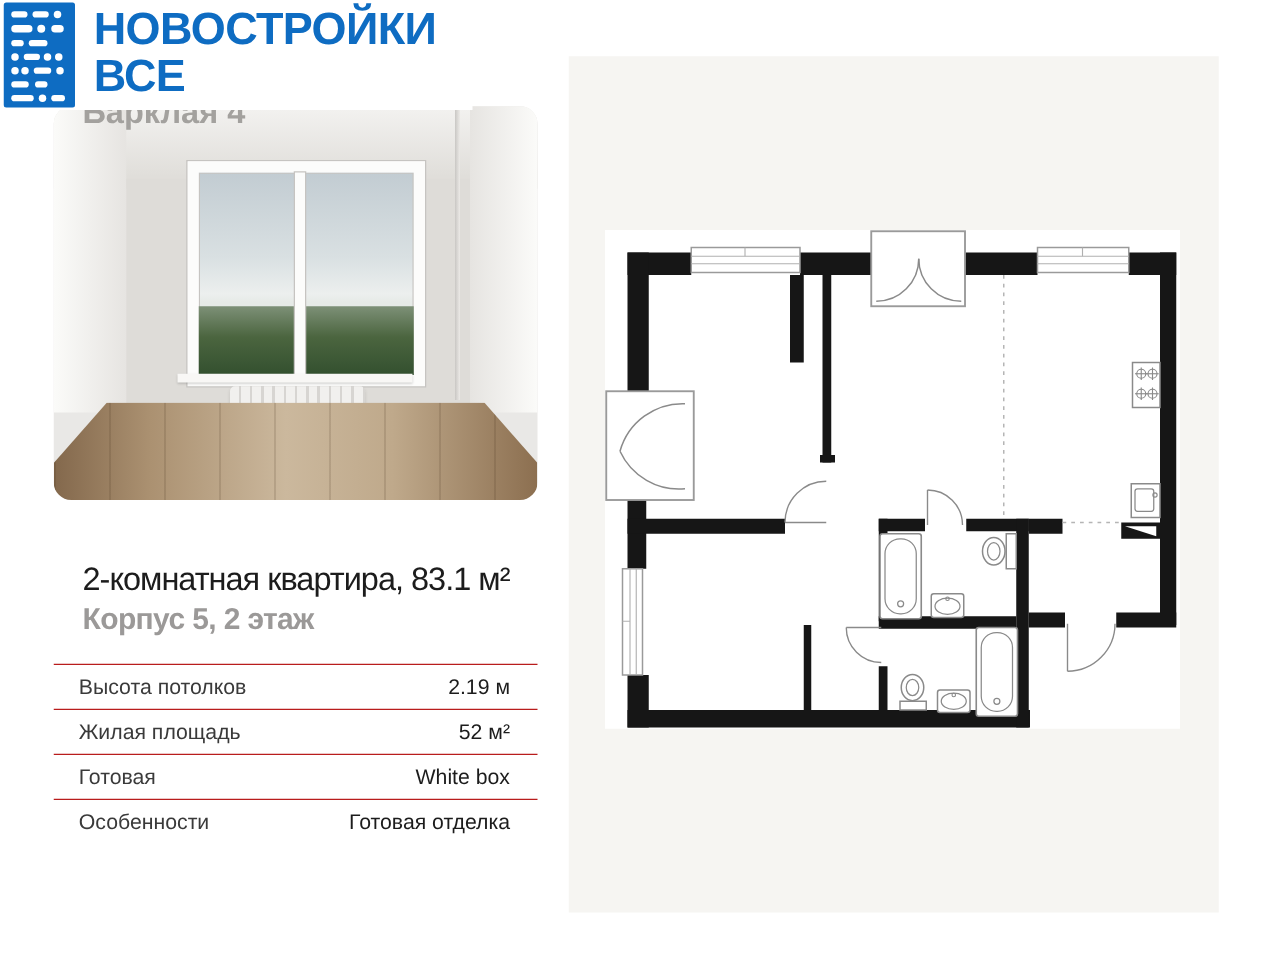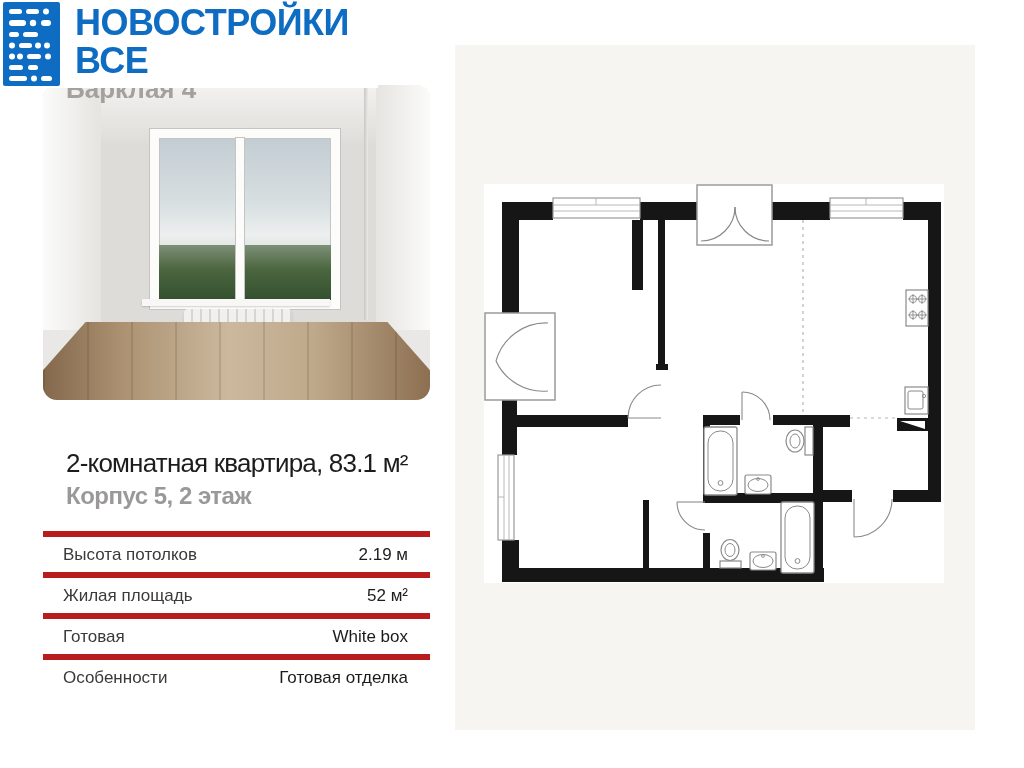--- a/index.html
+++ b/index.html
@@ -26,21 +26,21 @@
   .ph-floor{position:absolute;left:0;right:0;bottom:0;height:78px;background:repeating-linear-gradient(90deg,rgba(60,40,20,.14) 0 2px,rgba(0,0,0,0) 2px 44px),linear-gradient(90deg,#83684c 0%,#ab9171 20%,#cbb89d 48%,#bda océan0%,#8c6f50 100%);}
   .ph-floor{background:repeating-linear-gradient(90deg,rgba(60,40,20,.14) 0 2px,rgba(0,0,0,0) 2px 44px),linear-gradient(90deg,#83684c 0%,#ab9171 20%,#cbb89d 48%,#bfa98b 70%,#8c6f50 100%);clip-path:polygon(0 100%,0 62%,11% 0,89% 0,100% 62%,100% 100%);}
   .watermark{position:absolute;left:66px;top:74px;z-index:2;font-size:26px;font-weight:700;color:#a3a19e;letter-spacing:0;}
 
   
   .title{position:absolute;left:66px;top:448px;font-size:26px;font-weight:400;color:#1c1c1c;letter-spacing:-0.8px;white-space:nowrap;}
   .subtitle{position:absolute;left:66px;top:482px;font-size:24px;font-weight:700;color:#9b9998;letter-spacing:-0.5px;}
 
   
   .details{position:absolute;left:43px;top:531px;width:387px;}
-  .drow{display:flex;justify-content:space-between;align-items:center;height:35px;border-top:6px solid #b91c1c;padding:0 0;}
+  .drow{display:flex;justify-content:space-between;align-items:center;height:35px;border-top:1px solid #b91c1c;padding:0 0;}
   .dlabel{font-size:17px;color:#3a3a3a;font-weight:400;padding-left:20px;}
   .dvalue{font-size:17px;color:#1c1c1c;font-weight:400;padding-right:22px;}
 
   
   .pik{position:absolute;left:39px;top:690px;font-size:46px;font-weight:800;color:#f4501e;letter-spacing:0.5px;}
 
   
   .plan-card{position:absolute;left:455px;top:45px;width:520px;height:685px;background:#f6f5f2;}
   .plan-white{position:absolute;left:29px;top:139px;width:460px;height:399px;background:#ffffff;}
   .plan-white svg{display:block;}

